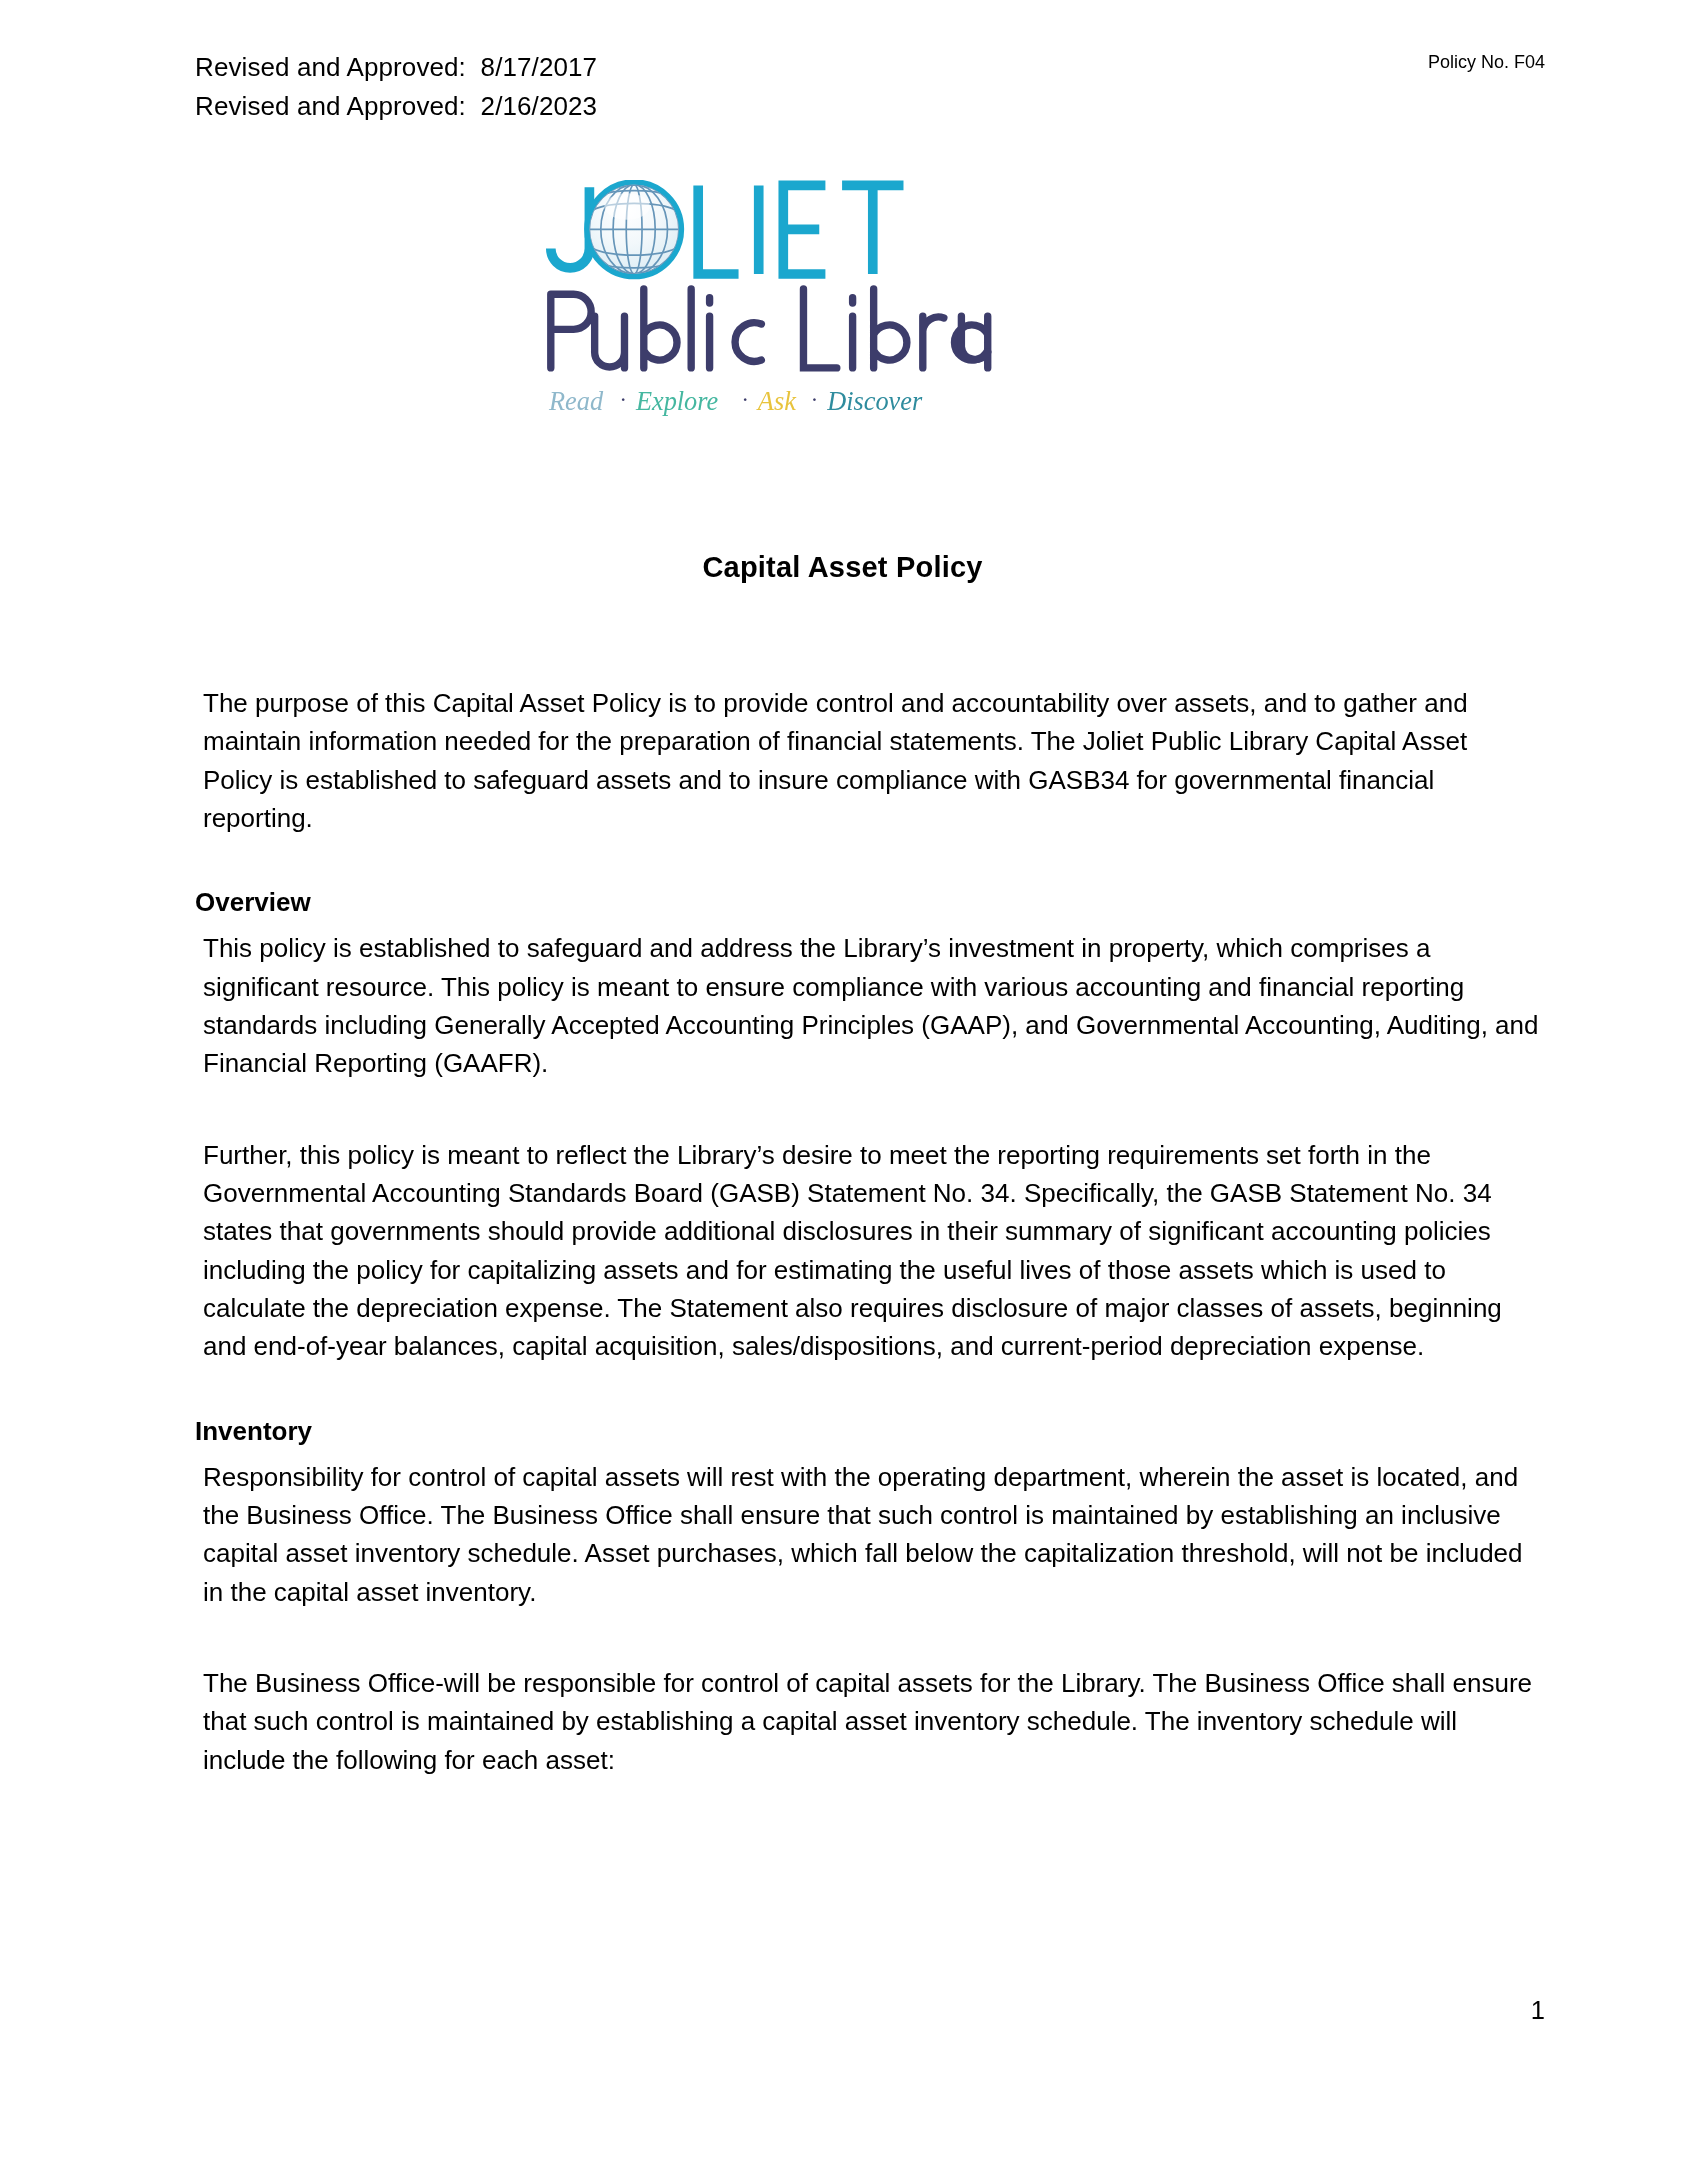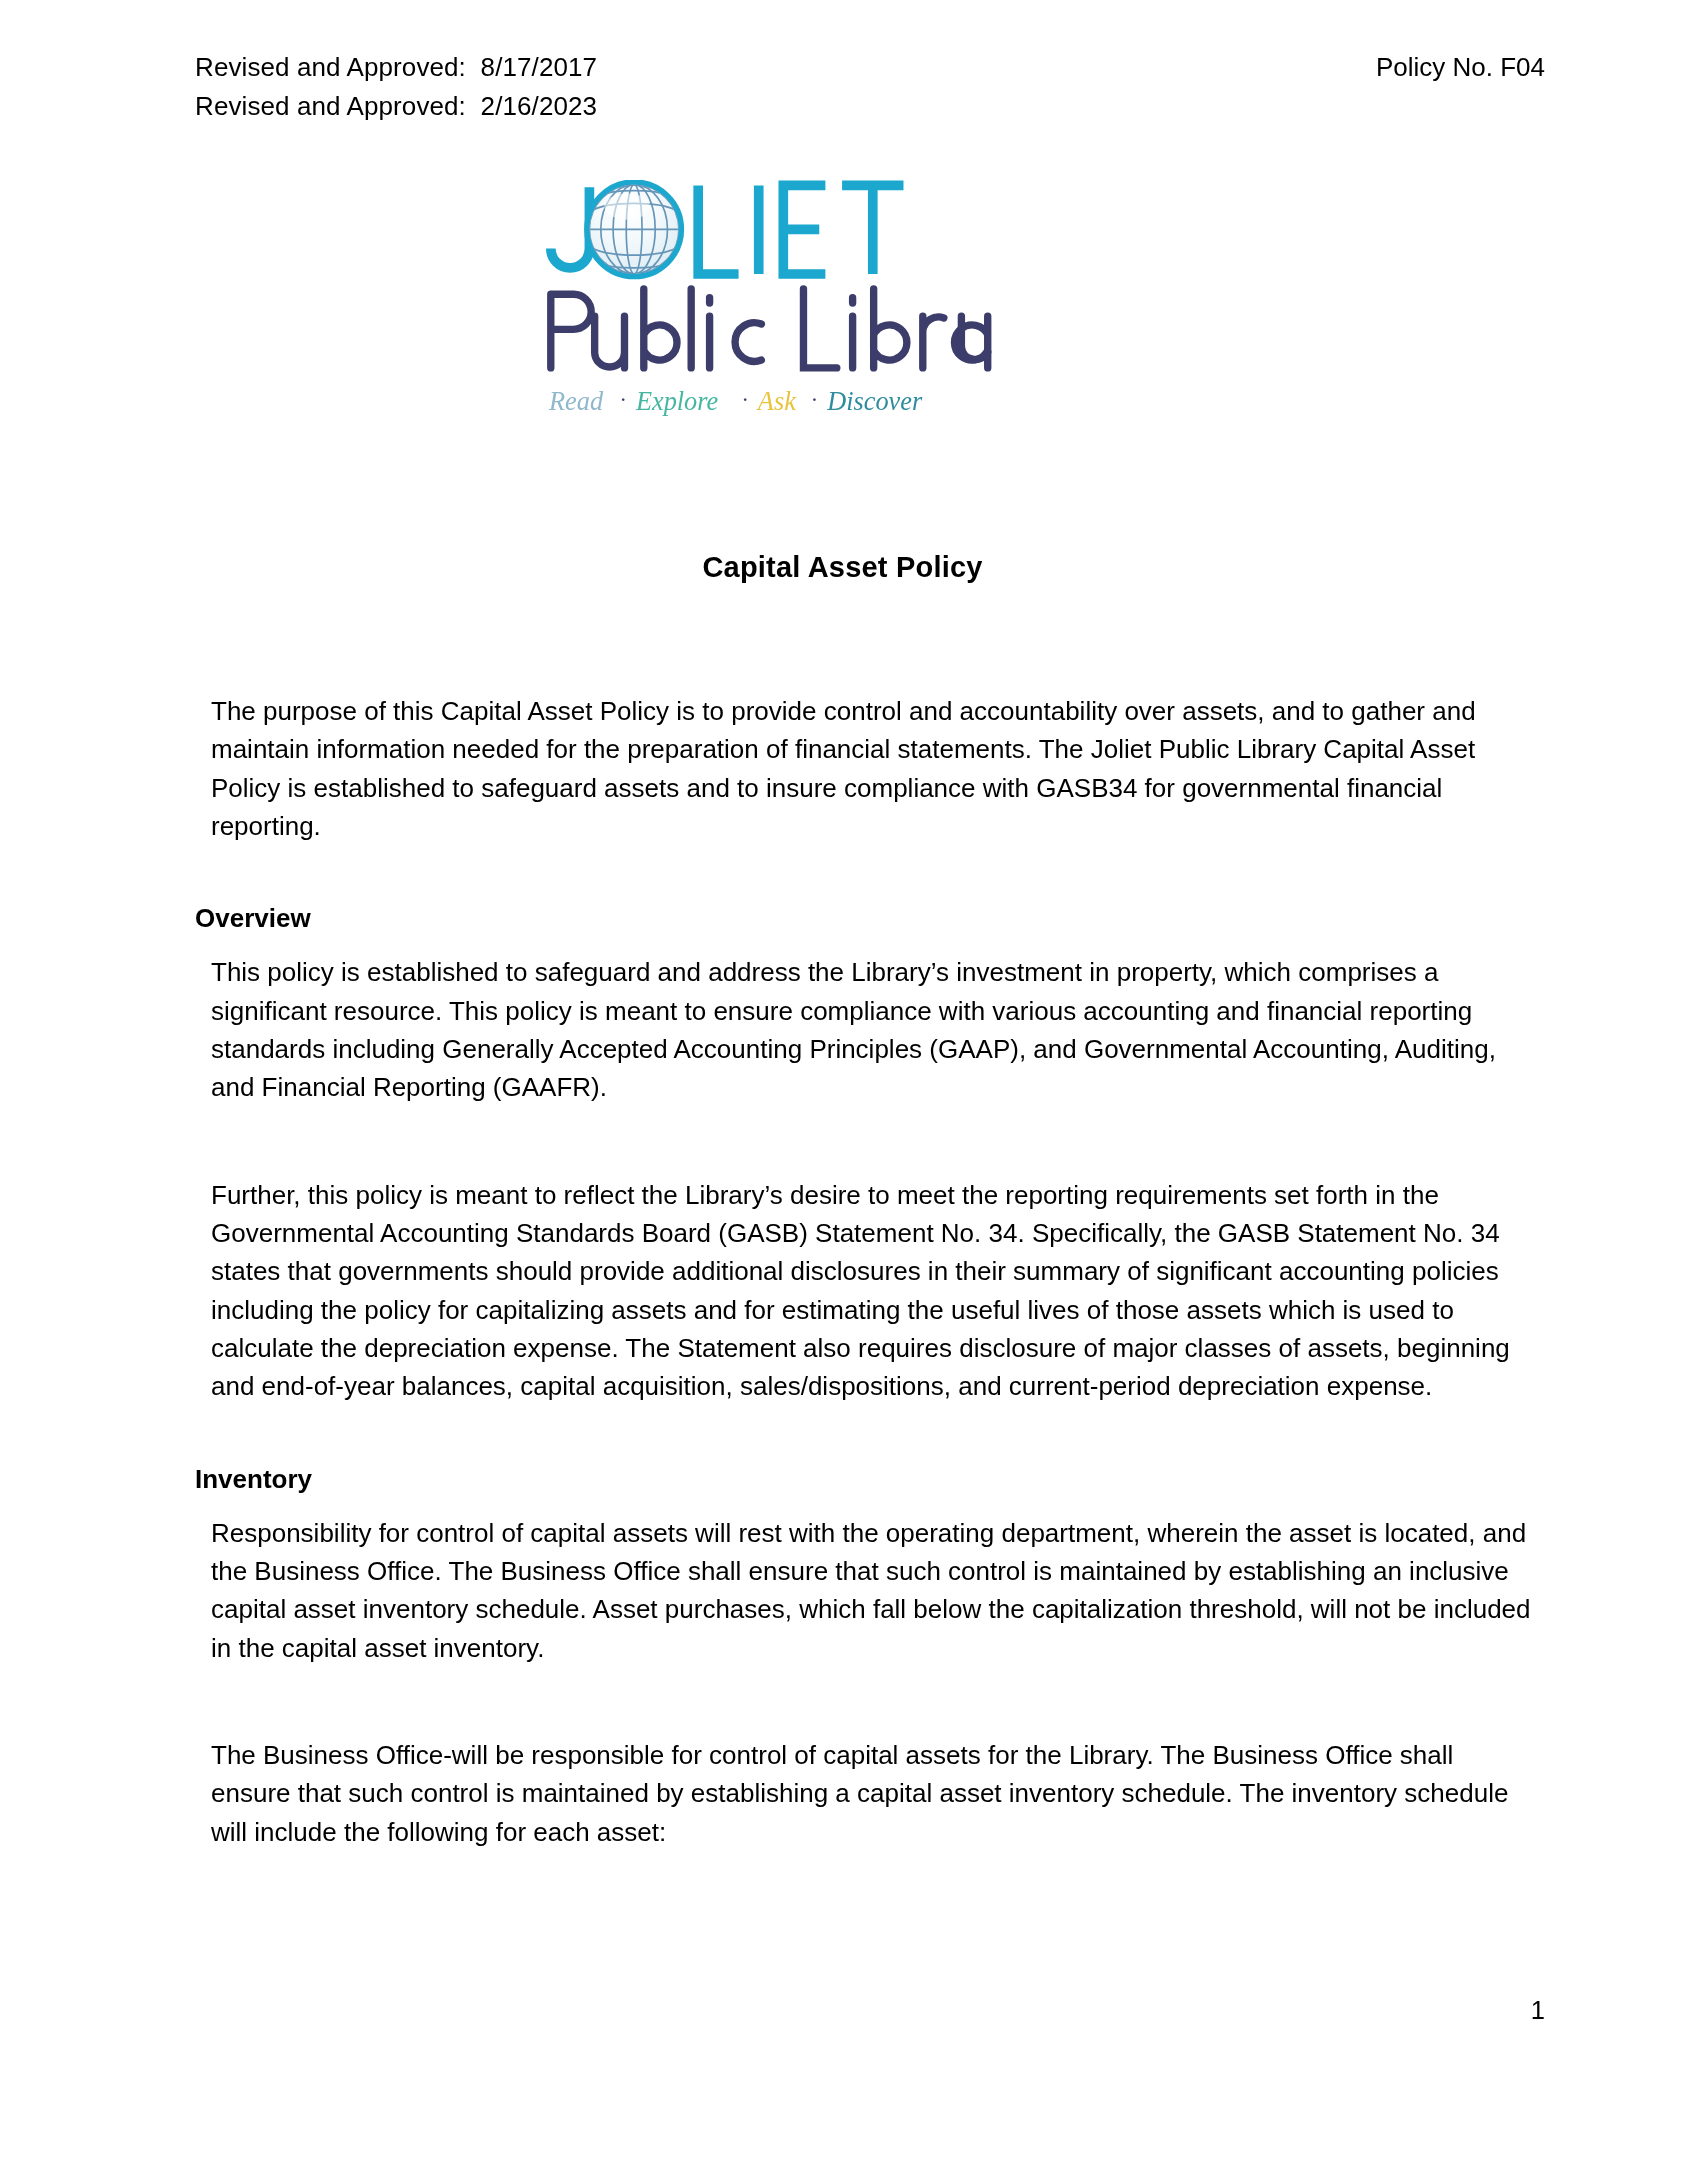--- a/index.html
+++ b/index.html
@@ -40,21 +40,21 @@
     flex-direction: column;
     gap: 5.3px;
   }
   .revision-line {
     font-size: 26px;
     line-height: 1.28;
     letter-spacing: 0.1px;
     white-space: pre;
   }
   .policy-no {
-    font-size: 26px;
+    font-size: 18px;
     line-height: 1.28;
     white-space: pre;
   }
 
   
   .logo-wrap {
     position: absolute;
     top: 180px;
     left: 0;
     width: 1535px;
@@ -89,21 +89,21 @@
   .section { margin-bottom: 0; }
   .section-heading {
     font-size: 26px;
     font-weight: bold;
     line-height: 1.42;
     margin: 0 0 1.8px 0;
   }
   .para {
     font-size: 26px;
     line-height: 1.475;
-    margin: 16px;
+    margin: 8px;
     text-align: left;
   }
   .gap-sm { height: 37px; }
   .gap-md { height: 39px; }
 
   
   .page-number {
     position: absolute;
     bottom: 156px;
     right: 140px;

